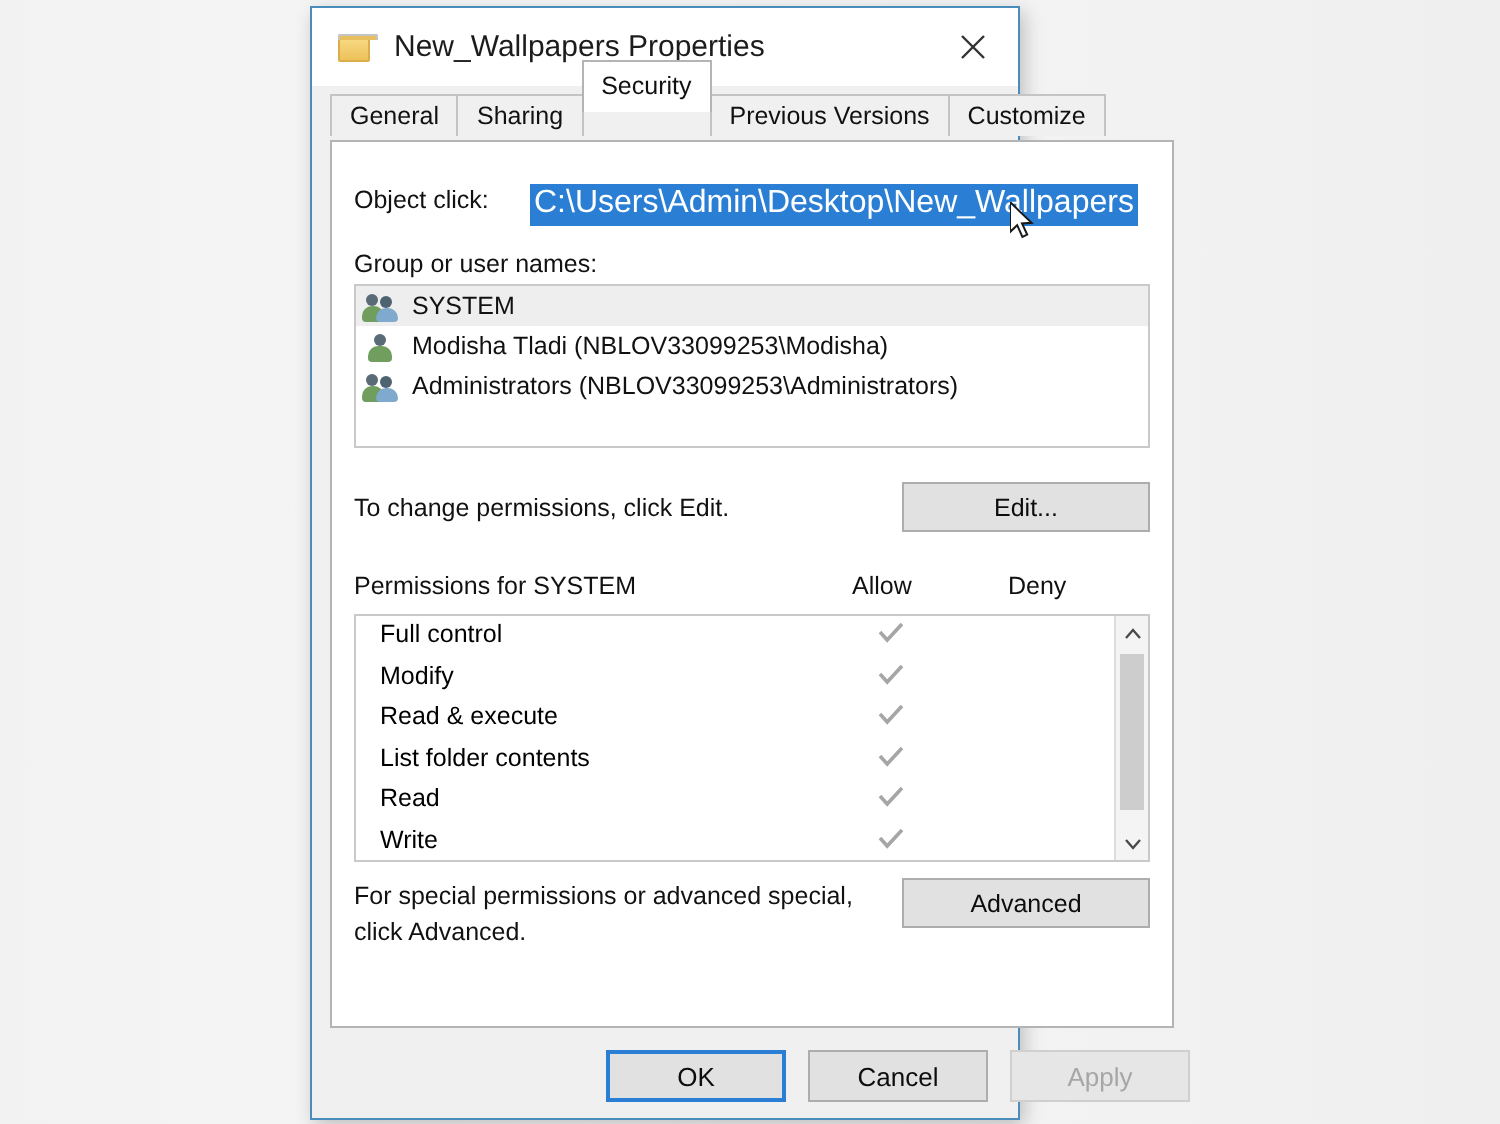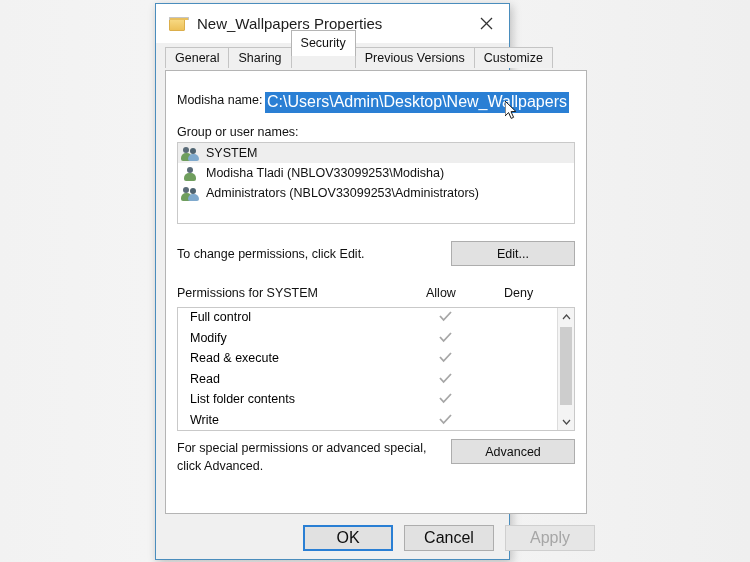--- a/index.html
+++ b/index.html
@@ -281,21 +281,21 @@
     left: 2px; right: 2px;
     top: 19px;
     height: 78px;
     background: #cdcdcd;
     cursor: default;
   }
 
   
   .footer-btn {
     position: absolute;
-    font-size: 16px;
+    font-size: 13px;
     color: #0d0d0d;
     background: #e1e1e1;
     border: 1px solid #adadad;
     box-sizing: border-box;
     display: flex;
     align-items: center;
     justify-content: center;
     cursor: default;
     white-space: nowrap;
   }
@@ -346,21 +346,21 @@
       <div class="tab">General</div>
       <div class="tab">Sharing</div>
       <div class="tab active">Security</div>
       <div class="tab">Previous Versions</div>
       <div class="tab">Customize</div>
     </div>
 
     <div class="panel">
       <div class="inner">
 
-        <div class="lbl" style="left:11px; top:22px;">Modisha name:</div>
+        <div class="lbl" style="left:11px; top:22px;">Object click:</div>
         <div class="objname-value">C:\Users\Admin\Desktop\New_Wallpapers</div>
 
         <div class="lbl" style="left:11px; top:54px;">Group or user names:</div>
 
         <div class="listbox">
           <div class="list-row selected">
             <span class="ico-people">
               <span class="head-b"></span>
                 <span class="body-b"></span>
               <span class="head-f"></span>
@@ -415,30 +415,30 @@
           <div class="perm-row">
             <span class="perm-name">Read &amp; execute</span>
             <span class="perm-check allow">
               <svg width="13" height="11" viewBox="0 0 13 11">
                   <polyline points="1,5 4.6,9 12,1" fill="none" stroke="#a6a6a6" stroke-width="1.8"></polyline>
                 </svg>
             </span>
             <span class="perm-check deny"></span>
           </div>
           <div class="perm-row">
+            <span class="perm-name">List folder contents</span>
+            <span class="perm-check allow">
+              <svg width="13" height="11" viewBox="0 0 13 11">
+                  <polyline points="1,5 4.6,9 12,1" fill="none" stroke="#a6a6a6" stroke-width="1.8"></polyline>
+                </svg>
+            </span>
+            <span class="perm-check deny"></span>
+          </div>
+          <div class="perm-row">
             <span class="perm-name">Read</span>
-            <span class="perm-check allow">
-              <svg width="13" height="11" viewBox="0 0 13 11">
-                  <polyline points="1,5 4.6,9 12,1" fill="none" stroke="#a6a6a6" stroke-width="1.8"></polyline>
-                </svg>
-            </span>
-            <span class="perm-check deny"></span>
-          </div>
-          <div class="perm-row">
-            <span class="perm-name">List folder contents</span>
             <span class="perm-check allow">
               <svg width="13" height="11" viewBox="0 0 13 11">
                   <polyline points="1,5 4.6,9 12,1" fill="none" stroke="#a6a6a6" stroke-width="1.8"></polyline>
                 </svg>
             </span>
             <span class="perm-check deny"></span>
           </div>
           <div class="perm-row">
             <span class="perm-name">Write</span>
             <span class="perm-check allow">

